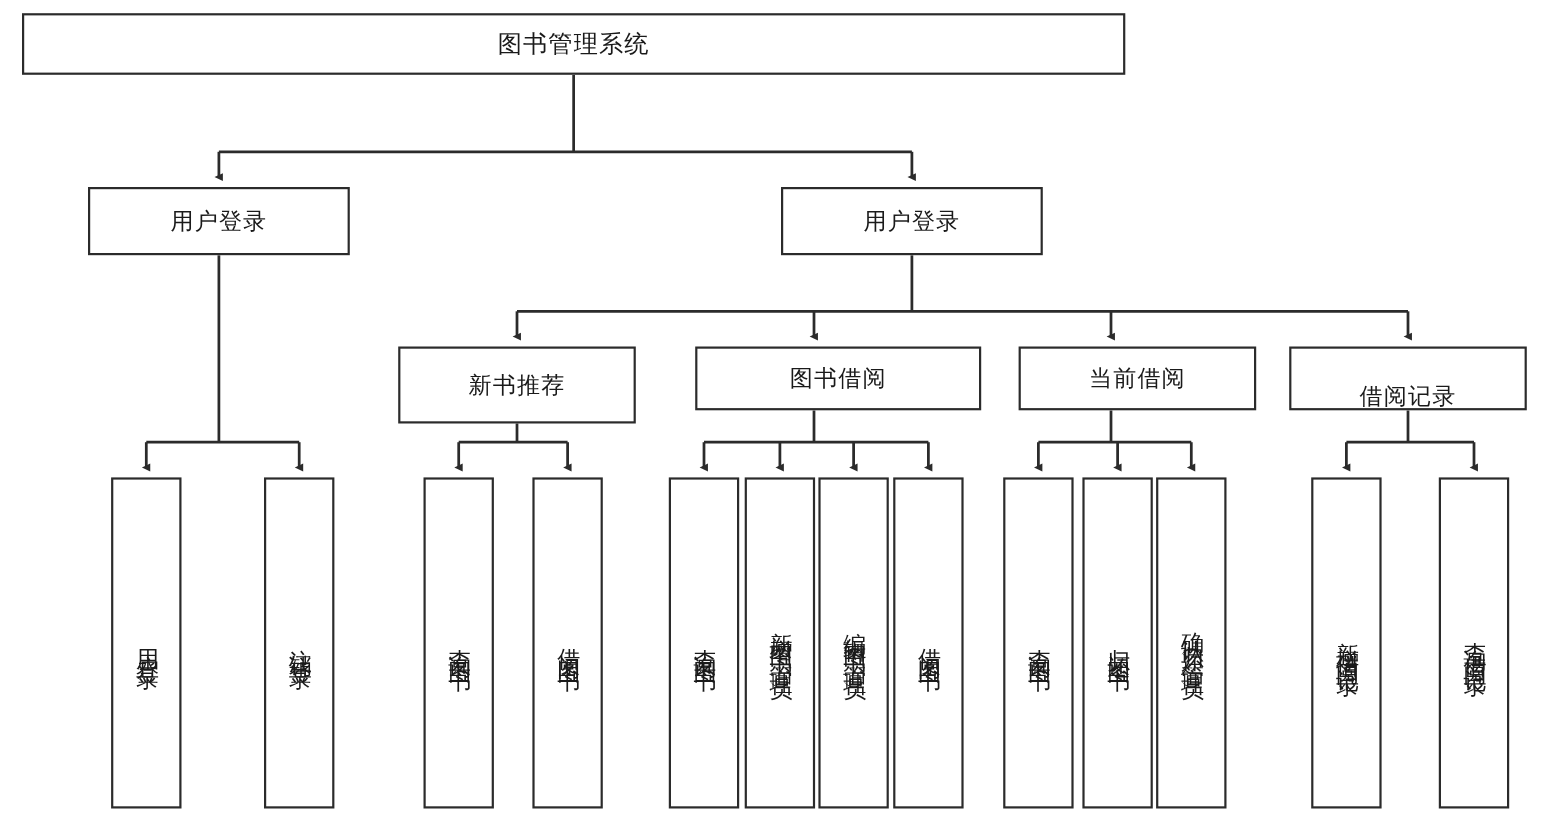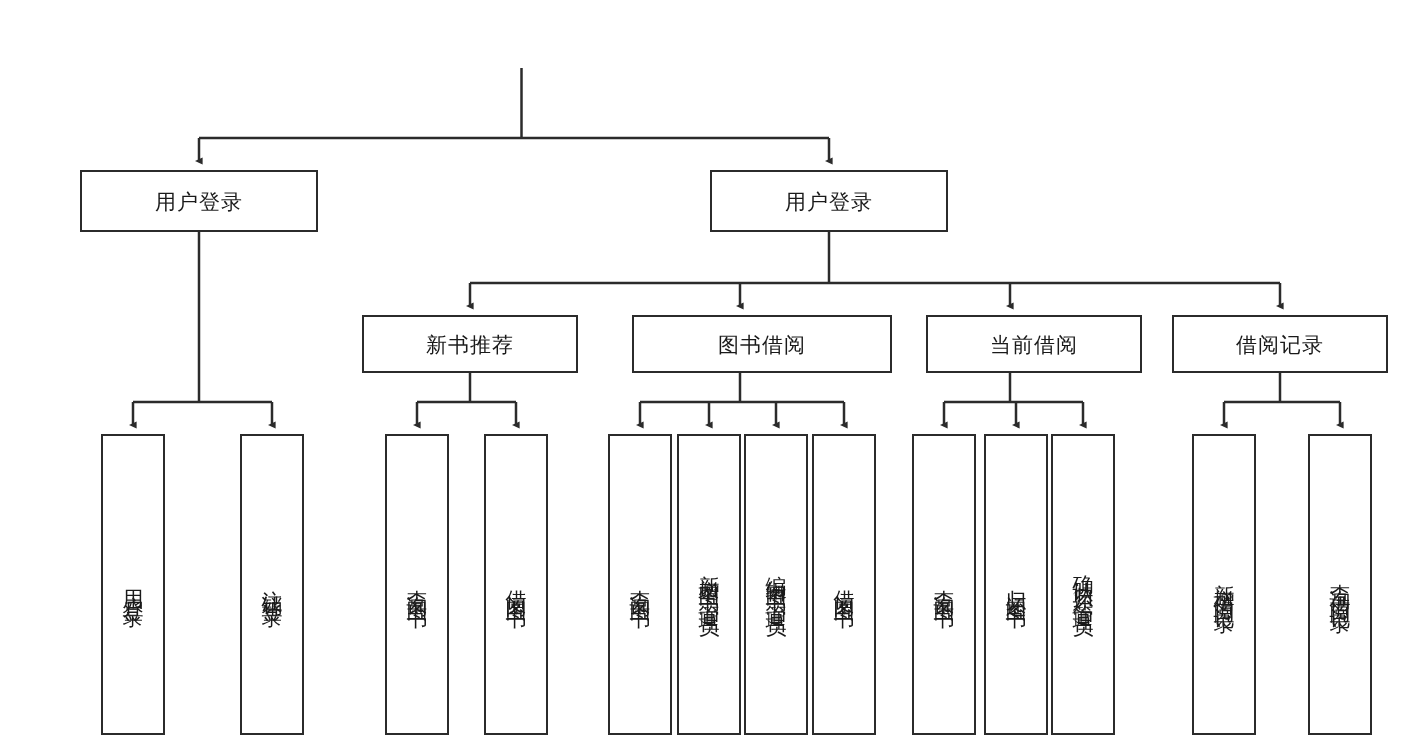--- a/index.html
+++ b/index.html
@@ -111,38 +111,41 @@
         <path d="M944,402 L944,425" marker-end="url(#arrowhead)"></path>
         <path d="M1016,402 L1016,425" marker-end="url(#arrowhead)"></path>
         <path d="M1083,402 L1083,425" marker-end="url(#arrowhead)"></path>
         <path d="M1280,373 L1280,402"></path>
         <path d="M1224,402 L1340,402"></path>
         <path d="M1224,402 L1224,425" marker-end="url(#arrowhead)"></path>
         <path d="M1340,402 L1340,425" marker-end="url(#arrowhead)"></path>
       </g>
   </svg>
 
+  <div class="node horiz title" style="left: 20px; top: 12px; width: 1003px; height: 56px;">
+    <span class="label">图书管理系统</span>
+  </div>
 
   <div id="node-layer">
       <div class="node horiz" style="left: 80px; top: 170px; width: 238px; height: 62px;">
         <span class="label">用户登录</span>
       </div>
       <div class="node horiz" style="left: 710px; top: 170px; width: 238px; height: 62px;">
         <span class="label">用户登录</span>
       </div>
-      <div class="node horiz" style="left: 362px; top: 315px; width: 216px; height: 58px;">
+      <div class="node horiz" style="left: 362px; top: 315px; width: 216px; height: 70px;">
         <span class="label">新书推荐</span>
       </div>
       <div class="node horiz" style="left: 632px; top: 315px; width: 260px; height: 58px;">
         <span class="label">图书借阅</span>
       </div>
       <div class="node horiz" style="left: 902px; top: 315px; width: 216px; height: 58px; margin-left: 24px;">
         <span class="label">当前借阅</span>
       </div>
-      <div class="node horiz" style="left: 1172px; top: 315px; width: 216px; height: 58px;">
+      <div class="node horiz" style="left: 1172px; top: 315px; width: 216px; height: 58px; align-items: flex-end;">
         <span class="label">借阅记录</span>
       </div>
       <div class="node vert" style="left: 101px; top: 434px; width: 64px; height: 301px;">
         <span class="label">用户登录</span>
       </div>
       <div class="node vert" style="left: 240px; top: 434px; width: 64px; height: 301px;">
         <span class="label">注销登录</span>
       </div>
       <div class="node vert" style="left: 385px; top: 434px; width: 64px; height: 301px;">
         <span class="label">查询图书</span>

